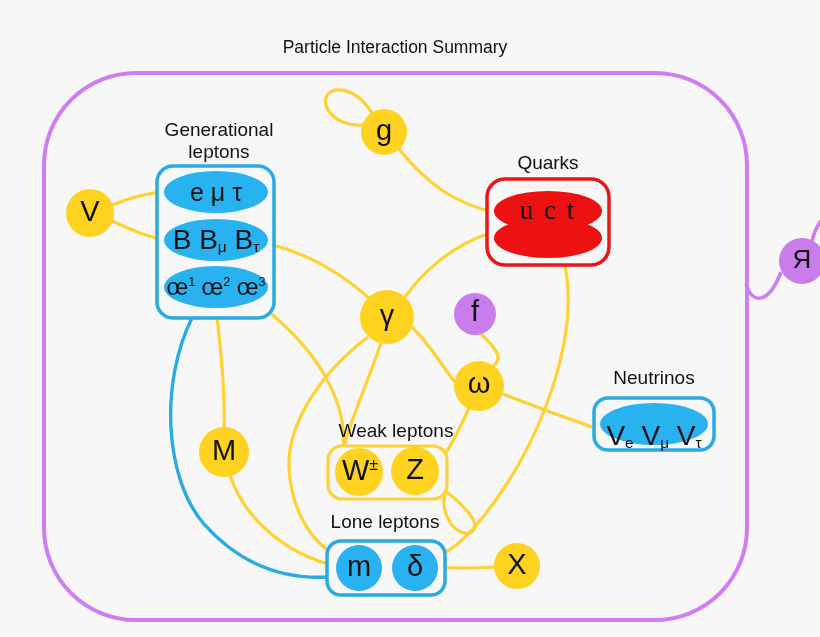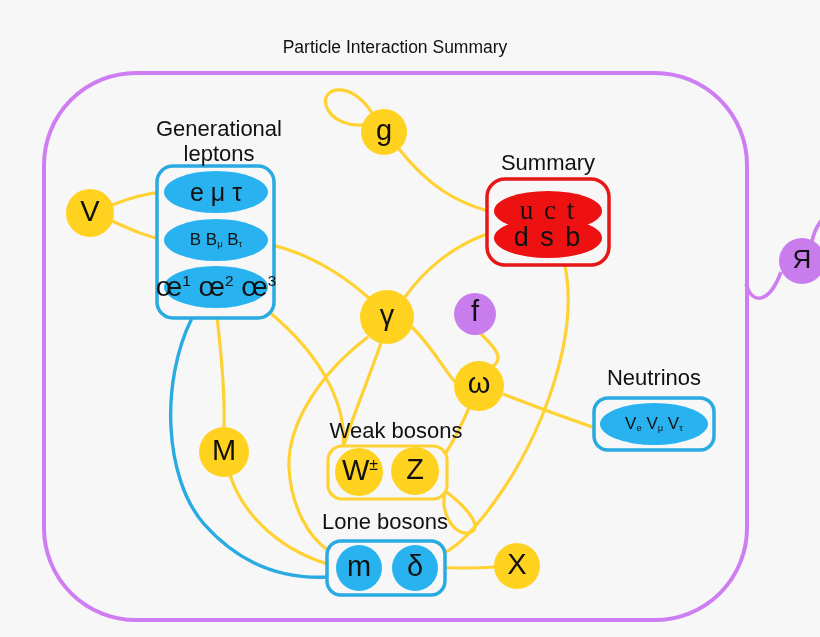--- a/index.html
+++ b/index.html
@@ -2,25 +2,25 @@
 <html><head>
 <meta charset="utf-8">
 <style>
   html,body{margin:0;padding:0;background:#f7f7f7;}
   #stage{position:relative;width:820px;height:637px;background:#f7f7f7;overflow:hidden;
          font-family:"Liberation Sans", sans-serif;color:#111;margin-left:32px;}
   #wires{position:absolute;left:0;top:0;}
   .lbl{position:absolute;transform:translate(-50%,-50%);white-space:nowrap;text-align:center;
        line-height:1.15;}
   .title{font-size:17.5px;}
-  .group-label{font-size:22px;}
+  .group-label{font-size:19px;}
   .node-text{font-size:29px;}
   .row-text-lg{font-size:25px;}
-  .row-text-md{font-size:17px;}
-  .row-text-sm{font-size:28px;}
+  .row-text-md{font-size:28px;}
+  .row-text-sm{font-size:23px;}
   .quark-row{font-size:27px;letter-spacing:2px;}
   sub,sup{font-size:55%;line-height:0;}
   sup{vertical-align:super;}
   sub{vertical-align:baseline;position:relative;top:0.22em;}
 </style>
 </head>
 <body>
 
 <div id="stage">
 
@@ -89,32 +89,31 @@
   <div class="lbl title" style="left:363px;top:47px;">Particle Interaction Summary</div>
 
   <div class="lbl group-label" style="left:187px;top:141px;">
     <span>Generational</span><br>
     <span>leptons</span>
   </div>
   <div class="lbl row-text-lg" style="left:184px;top:192px;">e μ τ</div>
   <div class="lbl row-text-md" style="left:184px;top:240px;">B B<sub>μ</sub> B<sub>τ</sub></div>
   <div class="lbl row-text-sm" style="left:184px;top:287px;">œ<sup>1</sup> œ<sup>2</sup> œ<sup>3</sup></div>
 
-  <div class="lbl group-label" style="left:516px;top:163px;">Summary</div>
+  <div class="lbl group-label" style="left:516px;top:163px;">Quarks</div>
   <div class="lbl quark-row" style="left:516px;top:211px;font-family:Liberation Serif, serif;">u c t</div>
-  <div class="lbl quark-row" style="left:516px;top:238px;">d s b</div>
 
   <div class="lbl group-label" style="left:622px;top:378px;">Neutrinos</div>
-  <div class="lbl row-text-md" style="left:622px;top:424px;">V<sub>e</sub> V<sub>μ</sub> V<sub>τ</sub></div>
+  <div class="lbl row-text-md" style="left:622px;top:436px;">V<sub>e</sub> V<sub>μ</sub> V<sub>τ</sub></div>
 
-  <div class="lbl group-label" style="left:364px;top:431px;">Weak bosons</div>
+  <div class="lbl group-label" style="left:364px;top:431px;">Weak leptons</div>
   <div class="lbl node-text" style="left:328px;top:471px;">W<sup>±</sup></div>
   <div class="lbl node-text" style="left:383px;top:470px;">Z</div>
 
-  <div class="lbl group-label" style="left:353px;top:522px;">Lone bosons</div>
+  <div class="lbl group-label" style="left:353px;top:522px;">Lone leptons</div>
   <div class="lbl node-text" style="left:327px;top:567px;">m</div>
   <div class="lbl node-text" style="left:383px;top:567px;">δ</div>
 
   <div class="lbl node-text" style="left:352px;top:131px;">g</div>
   <div class="lbl node-text" style="left:58px;top:212px;">V</div>
   <div class="lbl node-text" style="left:355px;top:316px;">γ</div>
   <div class="lbl node-text" style="left:443px;top:312px;">f</div>
   <div class="lbl node-text" style="left:447px;top:384px;">ω</div>
   <div class="lbl node-text" style="left:192px;top:451px;">M</div>
   <div class="lbl node-text" style="left:485px;top:565px;">X</div>

